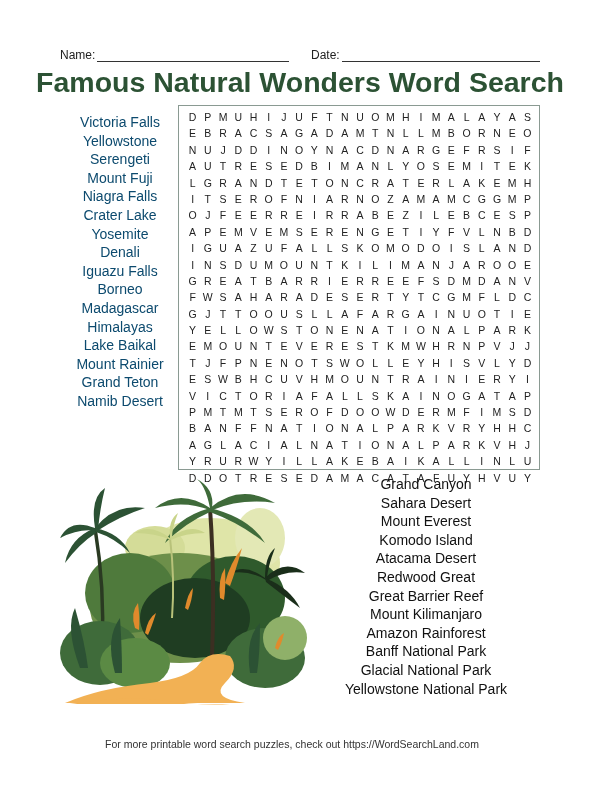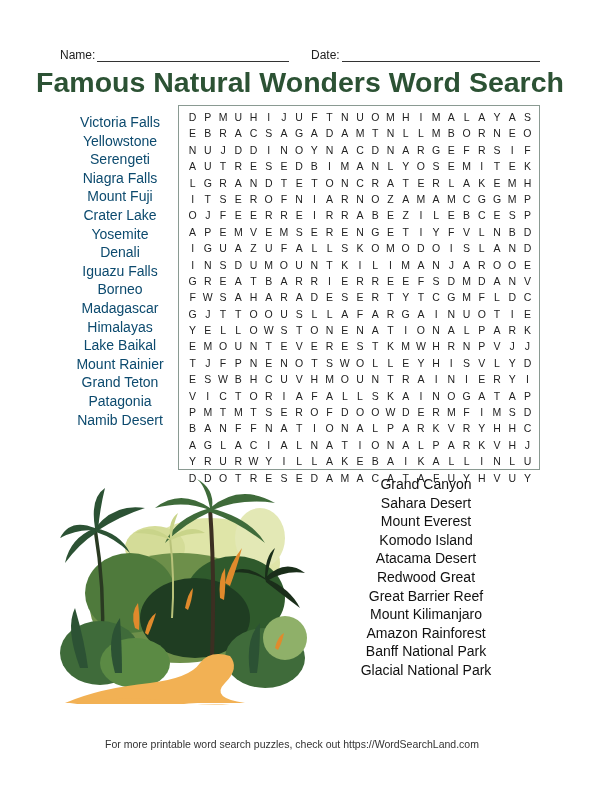--- a/index.html
+++ b/index.html
@@ -49,33 +49,32 @@
     <span class="line"></span>
   </div>
 </div>
 
 <h1 class="title">Famous Natural Wonders Word Search</h1>
 
 <div class="words-left" id="words-left">
     <div class="word">Victoria Falls</div>
     <div class="word">Yellowstone</div>
     <div class="word">Serengeti</div>
+    <div class="word">Mount Fuji</div>
     <div class="word">Niagra Falls</div>
-    <div class="word">Mount Fuji</div>
     <div class="word">Crater Lake</div>
     <div class="word">Yosemite</div>
     <div class="word">Denali</div>
     <div class="word">Iguazu Falls</div>
     <div class="word">Borneo</div>
     <div class="word">Madagascar</div>
     <div class="word">Himalayas</div>
     <div class="word">Lake Baikal</div>
     <div class="word">Mount Rainier</div>
     <div class="word">Grand Teton</div>
-    <div class="word">Patagonia</div>
     <div class="word">Namib Desert</div>
   </div>
 
 <div class="grid" id="grid">
     <div class="grid-row">
       <span class="cell">D</span>
       <span class="cell">P</span>
       <span class="cell">M</span>
       <span class="cell">U</span>
       <span class="cell">H</span>
@@ -725,15 +724,16 @@
     <div class="word">Sahara Desert</div>
     <div class="word">Mount Everest</div>
     <div class="word">Komodo Island</div>
     <div class="word">Atacama Desert</div>
     <div class="word">Redwood Great</div>
     <div class="word">Great Barrier Reef</div>
     <div class="word">Mount Kilimanjaro</div>
     <div class="word">Amazon Rainforest</div>
     <div class="word">Banff National Park</div>
     <div class="word">Glacial National Park</div>
+    <div class="word">Yellowstone National Park</div>
   </div>
 
 <div class="footer">For more printable word search puzzles, check out https://WordSearchLand.com</div>
 
 </body></html>

